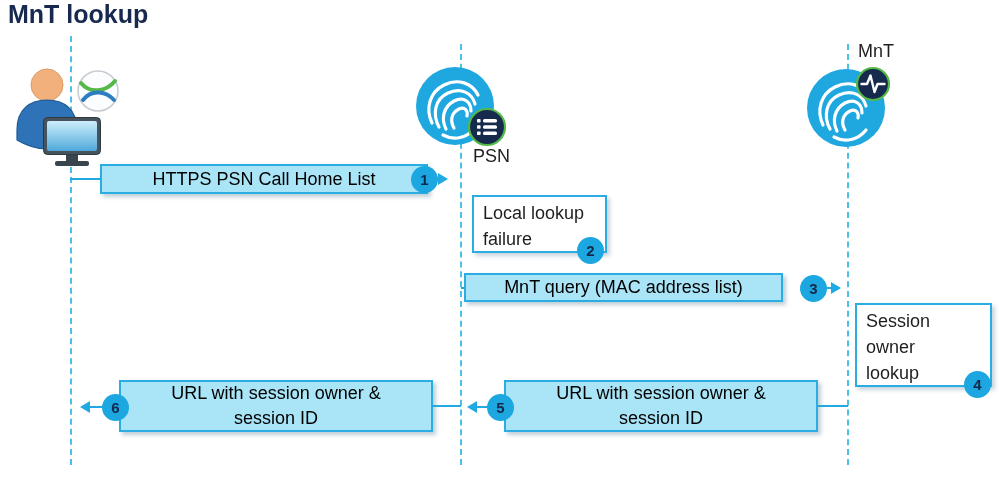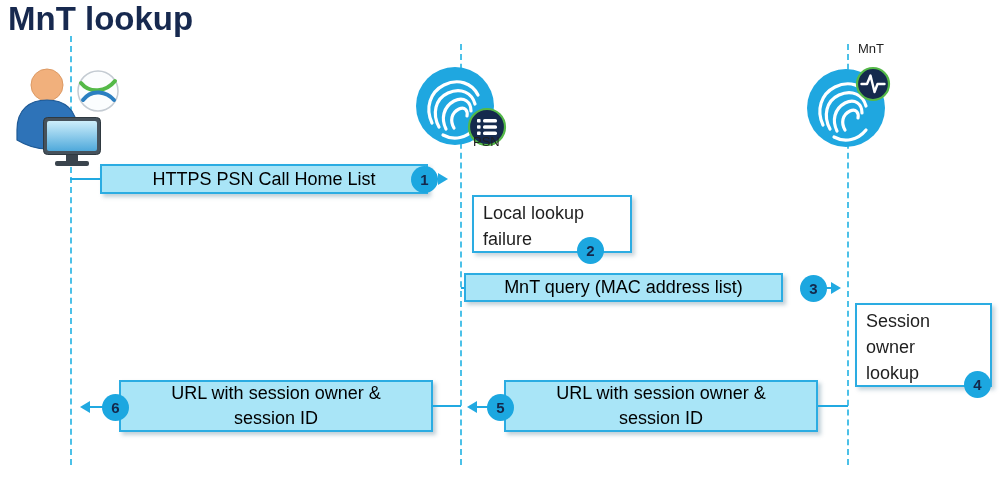--- a/index.html
+++ b/index.html
@@ -2,21 +2,21 @@
 <html><head>
 <meta charset="utf-8">
 <style>
   html,body{margin:0;padding:0;background:#fff;}
   .canvas{
     position:relative;width:999px;height:484px;background:#ffffff;
     font-family:"Liberation Sans","DejaVu Sans",sans-serif;overflow:hidden;
   }
   .title{
     position:absolute;left:8px;top:0px;margin:0;
-    font-size:33px;font-weight:700;color:#17294F;letter-spacing:0;
+    font-size:25px;font-weight:700;color:#17294F;letter-spacing:0;
   }
   .lifeline{position:absolute;width:0;border-left:2px dashed #4CC1E8;}
   .msg{
     position:absolute;box-sizing:border-box;background:#A9E5F7;border:2px solid #2BACE2;
     box-shadow:3px 3px 4px rgba(96,135,155,0.40);
     display:flex;align-items:center;justify-content:center;text-align:center;
     font-size:18px;color:#000000;
   }
   .msg .txt{line-height:25px;max-width:245px;}
   .note{
@@ -29,21 +29,21 @@
     position:absolute;width:27px;height:27px;border-radius:50%;background:#1CA7E0;
     color:#14284B;font-weight:700;font-size:15px;
     display:flex;align-items:center;justify-content:center;z-index:6;
   }
   .conn{position:absolute;height:2px;background:#21A9E1;}
   .ah-r{position:absolute;width:0;height:0;border-top:6px solid transparent;
         border-bottom:6px solid transparent;border-left:10px solid #21A9E1;}
   .ah-l{position:absolute;width:0;height:0;border-top:6px solid transparent;
         border-bottom:6px solid transparent;border-right:10px solid #21A9E1;}
   .icon{position:absolute;}
-  .actor-label{position:absolute;font-size:13px;color:#1F1F1F;}
+  .actor-label{position:absolute;font-size:18px;color:#1F1F1F;}
 </style>
 </head>
 <body>
 
 <div class="canvas">
 
   <h1 class="title">MnT lookup</h1>
 
   <div class="lifeline" style="left:70px;top:36px;height:429px;"></div>
   <div class="lifeline" style="left:460px;top:44px;height:421px;"></div>
@@ -85,21 +85,21 @@
     <circle cx="20" cy="20" r="18" fill="#152A4D" stroke="#54B948" stroke-width="2.2"></circle>
     <g fill="#ffffff">
       <rect x="10" y="12" width="3.6" height="3.6" rx="0.8"></rect>
         <rect x="16" y="12" width="14" height="3.6" rx="1.6"></rect>
       <rect x="10" y="18.2" width="3.6" height="3.6" rx="0.8"></rect>
         <rect x="16" y="18.2" width="14" height="3.6" rx="1.6"></rect>
       <rect x="10" y="24.4" width="3.6" height="3.6" rx="0.8"></rect>
         <rect x="16" y="24.4" width="14" height="3.6" rx="1.6"></rect>
     </g>
   </svg>
-  <div class="actor-label" style="left:473px;top:134px;">PSN</div>
+  <div class="actor-label" style="left:473px;top:146px;">PSN</div>
 
   <svg class="icon" style="left:806px;top:68px;" width="80" height="80" viewBox="0 0 80 80">
     <circle cx="40" cy="40" r="39" fill="#1FA7E0"></circle>
     <g stroke="#ffffff" stroke-width="3.2" fill="none" stroke-linecap="round">
       <path d="M17 57 C10 42 15 26 29 19 C43 12 57 17 63 29"></path>
       <path d="M24 61 C17 48 20 33 33 27 C46 21 57 27 60 38"></path>
       <path d="M31 63 C26 53 28 41 39 35 C49 30 56 36 56 45"></path>
       <path d="M39 62 C35 55 36 47 44 43 C50 40 53 45 52 50"></path>
       <path d="M28 69 C39 75 52 72 60 62"></path>
     </g>
@@ -111,21 +111,21 @@
   <div class="actor-label" style="left:858px;top:41px;">MnT</div>
 
   <div class="conn" style="left:70px;top:178px;width:32px;"></div>
   <div class="msg" style="left:100px;top:164px;width:328px;height:30px;">
     <span class="txt">HTTPS PSN Call Home List</span>
   </div>
   <div class="conn" style="left:432px;top:178px;width:8px;"></div>
   <div class="ah-r" style="left:438px;top:173px;"></div>
   <div class="num" style="left:411px;top:166px;">1</div>
 
-  <div class="note" style="left:472px;top:195px;width:160px;height:58px;">
+  <div class="note" style="left:472px;top:195px;width:135px;height:58px;">
     <span class="txt" style="max-width:115px;">Local lookup failure</span>
   </div>
   <div class="num" style="left:577px;top:237px;">2</div>
 
   <div class="conn" style="left:461px;top:287px;width:29px;"></div>
   <div class="msg" style="left:464px;top:273px;width:319px;height:29px;">
     <span class="txt" style="max-width:300px;">MnT query (MAC address list)</span>
   </div>
   <div class="conn" style="left:825px;top:287px;width:8px;"></div>
   <div class="ah-r" style="left:831px;top:282px;"></div>

